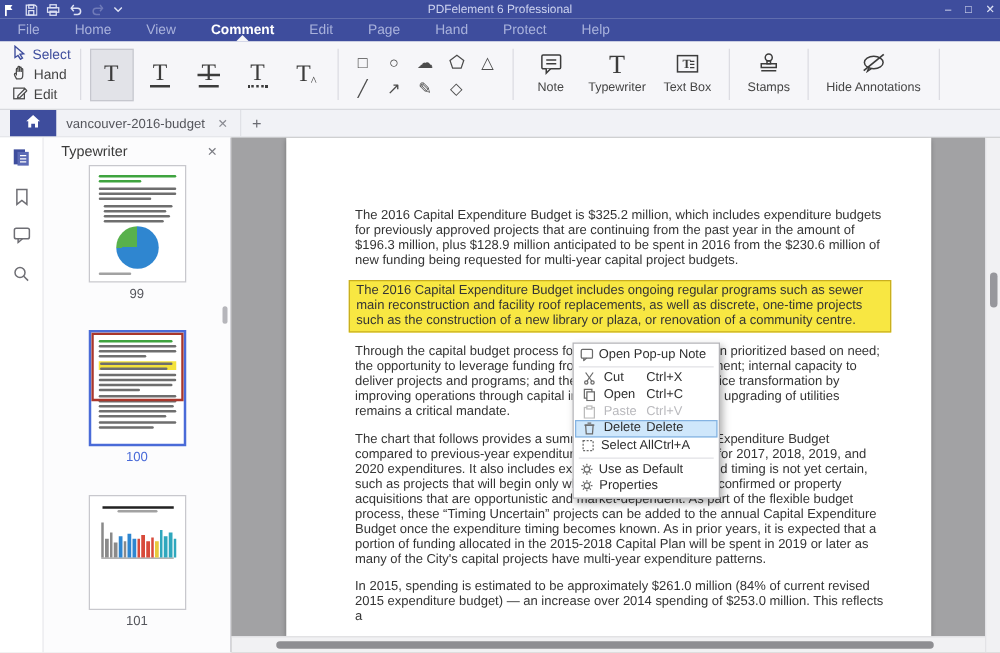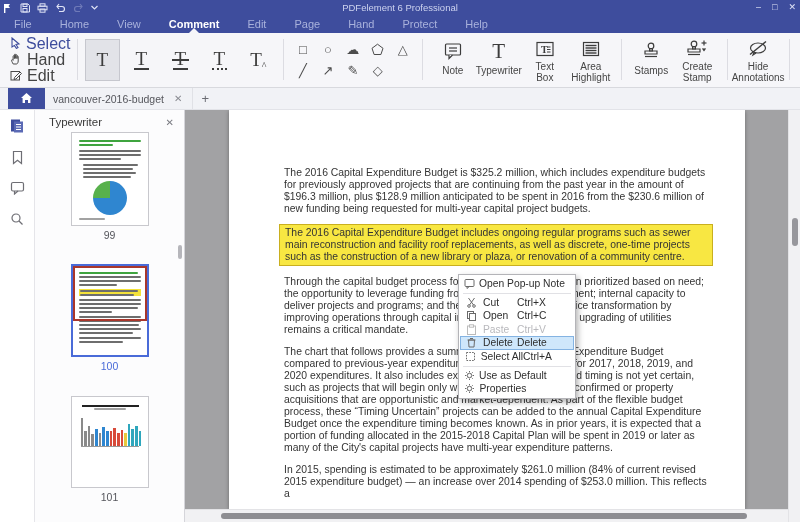--- a/index.html
+++ b/index.html
@@ -21,21 +21,21 @@
   .menu-item.active::after{content:"";position:absolute;left:50%;bottom:0;transform:translateX(-50%);
     border-left:5px solid transparent;border-right:5px solid transparent;border-bottom:5px solid #f6f6f9}
   .menu-right{margin-left:auto;display:flex;align-items:center;gap:6px;color:#c3caea;padding-right:10px}
   .howto{display:flex;align-items:center;gap:4px;font-size:10.5px}
   .collapse{margin-left:52px}
 
   
   .toolbar{height:55px;background:#f6f6f9;border-bottom:1px solid #d8d9de;display:flex;align-items:stretch;padding:3px 4px 4px 10px}
   .tsep{width:1px;background:#dcdce2;margin:3px 7px}
   .grp-modes{display:flex;flex-direction:column;justify-content:center;gap:1px}
-  .mode{display:flex;align-items:center;gap:5px;font-size:16px;color:#444;height:15px;cursor:default}
+  .mode{display:flex;align-items:center;gap:5px;font-size:11px;color:#444;height:15px;cursor:default}
   .mode.active{color:#3e4d9d}
   .ttools{display:flex;align-items:center;gap:4px}
   .ttool{width:35px;height:42px;display:flex;align-items:center;justify-content:center;border:1px solid transparent;cursor:default}
   .ttool.selected{background:#e2e3e8;border-color:#c6c7ce}
   .tglyph{font-family:"Liberation Serif",serif;font-size:19px;color:#3c3c3c;line-height:1;position:relative;padding:0 2px}
   .tglyph.u{border-bottom:2px solid #3c3c3c}
   .tglyph.strike::after{content:"";position:absolute;left:-1px;right:-1px;top:55%;height:1.6px;background:#3c3c3c}
   .tglyph.squig{border-bottom:2px dotted #3c3c3c}
   .shapes{display:flex;flex-direction:column;justify-content:center;gap:2px}
   .shape-row{display:flex;align-items:center}
@@ -250,59 +250,33 @@
           <svg width="20" height="18" viewBox="0 0 20 18">
             <rect x="2" y="2.5" width="16" height="13" fill="none" stroke="#3c3c3c" stroke-width="1.2"></rect>
             <text x="6" y="12.5" font-size="10" font-family="Liberation Serif, serif" fill="#3c3c3c" font-weight="bold">T</text>
             <line x1="12" y1="7" x2="15.5" y2="7" stroke="#3c3c3c"></line>
             <line x1="12" y1="9.5" x2="15.5" y2="9.5" stroke="#3c3c3c"></line>
             <line x1="12" y1="12" x2="15.5" y2="12" stroke="#3c3c3c"></line>
           </svg>
         </span>
       <span>Text Box</span>
     </div>
-    <div class="bigbtn">
-      <span class="bicon">
-          <svg width="20" height="18" viewBox="0 0 20 18">
-            <rect x="2.5" y="2.5" width="15" height="13" fill="none" stroke="#3c3c3c" stroke-width="1.2"></rect>
-            <line x1="4.5" y1="5.5" x2="15.5" y2="5.5" stroke="#3c3c3c" stroke-width="1.4"></line>
-            <line x1="4.5" y1="8" x2="15.5" y2="8" stroke="#3c3c3c" stroke-width="1.4"></line>
-            <line x1="4.5" y1="10.5" x2="15.5" y2="10.5" stroke="#3c3c3c" stroke-width="1.4"></line>
-            <line x1="4.5" y1="13" x2="15.5" y2="13" stroke="#3c3c3c" stroke-width="1.4"></line>
-          </svg>
-        </span>
-      <span>Area Highlight</span>
-    </div>
 
     <div class="tsep"></div>
 
     <div class="bigbtn">
       <span class="bicon">
           <svg width="20" height="20" viewBox="0 0 20 20" fill="none" stroke="#3c3c3c" stroke-width="1.2">
             <circle cx="10" cy="5" r="2.8"></circle>
             <path d="M8.6 7.5h2.8v2.5H8.6z"></path>
             <path d="M4 10h12v3H4z"></path>
             <line x1="4" y1="15.5" x2="16" y2="15.5"></line>
           </svg>
         </span>
       <span>Stamps</span>
-    </div>
-    <div class="bigbtn">
-      <span class="bicon">
-          <svg width="24" height="20" viewBox="0 0 24 20" fill="none" stroke="#3c3c3c" stroke-width="1.2">
-            <circle cx="9" cy="5" r="2.8"></circle>
-            <path d="M7.6 7.5h2.8v2.5H7.6z"></path>
-            <path d="M3 10h12v3H3z"></path>
-            <line x1="3" y1="15.5" x2="15" y2="15.5"></line>
-            <line x1="19" y1="1.5" x2="19" y2="6.5"></line>
-            <line x1="16.5" y1="4" x2="21.5" y2="4"></line>
-            <path d="M17.5 9.5l1.5 2 1.5-2" fill="#3c3c3c"></path>
-          </svg>
-        </span>
-      <span>Create Stamp</span>
     </div>
 
     <div class="tsep"></div>
 
     <div class="bigbtn">
       <span class="bicon">
           <svg width="22" height="20" viewBox="0 0 22 20" fill="none" stroke="#3c3c3c" stroke-width="1.2">
             <ellipse cx="11" cy="9" rx="7.5" ry="5"></ellipse>
             <path d="M7 13.5L6 16l3-2"></path>
             <line x1="3" y1="15.5" x2="19" y2="2.5" stroke-width="1.4"></line>

